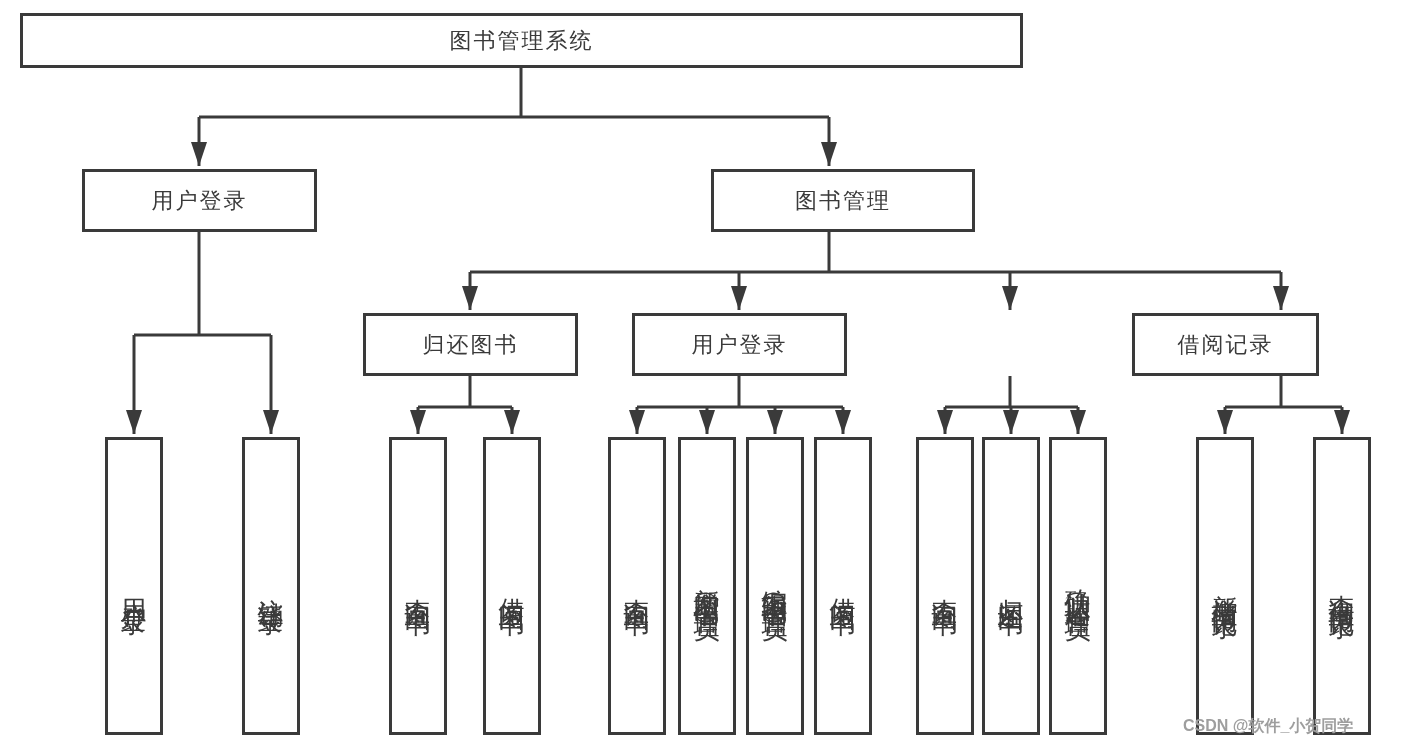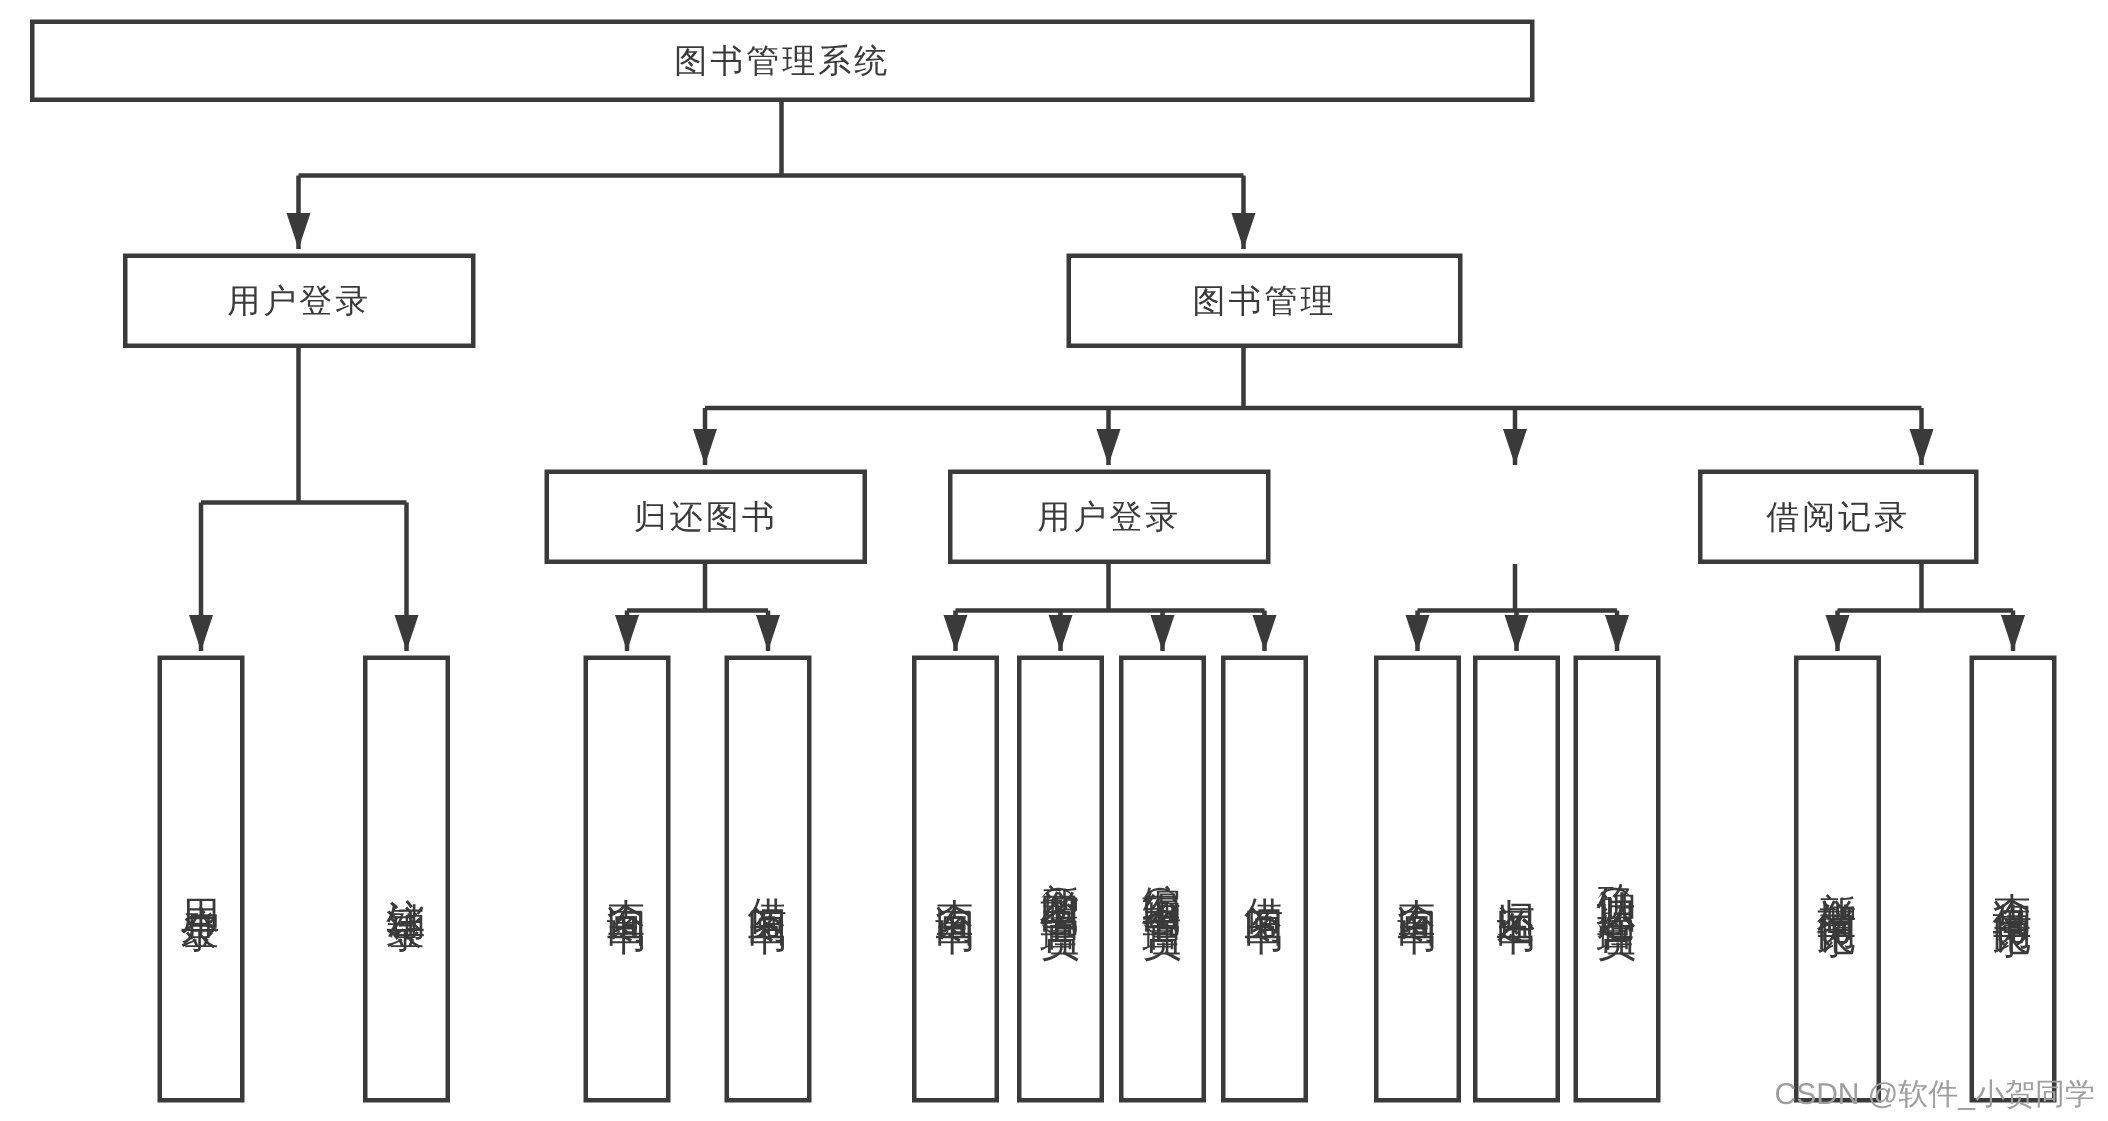--- a/index.html
+++ b/index.html
@@ -48,24 +48,25 @@
     writing-mode:vertical-rl;
     text-orientation:mixed;
     font-size:26px;
     line-height:1;
     letter-spacing:4px;
     color:var(--text);
   }
   #watermark{
     position:absolute;
     left:1183px;top:716px;
-    font-size:20px;
+    font-size:16px;
     color:var(--watermark);
     white-space:nowrap;
     z-index:5;
+    font-weight:bold;
   }
 </style>
 </head>
 <body>
 
 <div id="stage">
 
   <svg id="connectors" width="1405" height="747" aria-hidden="true">
     <defs>
       <marker id="arrowhead" markerUnits="userSpaceOnUse" markerWidth="25" markerHeight="17" refX="24" refY="8" orient="auto">

